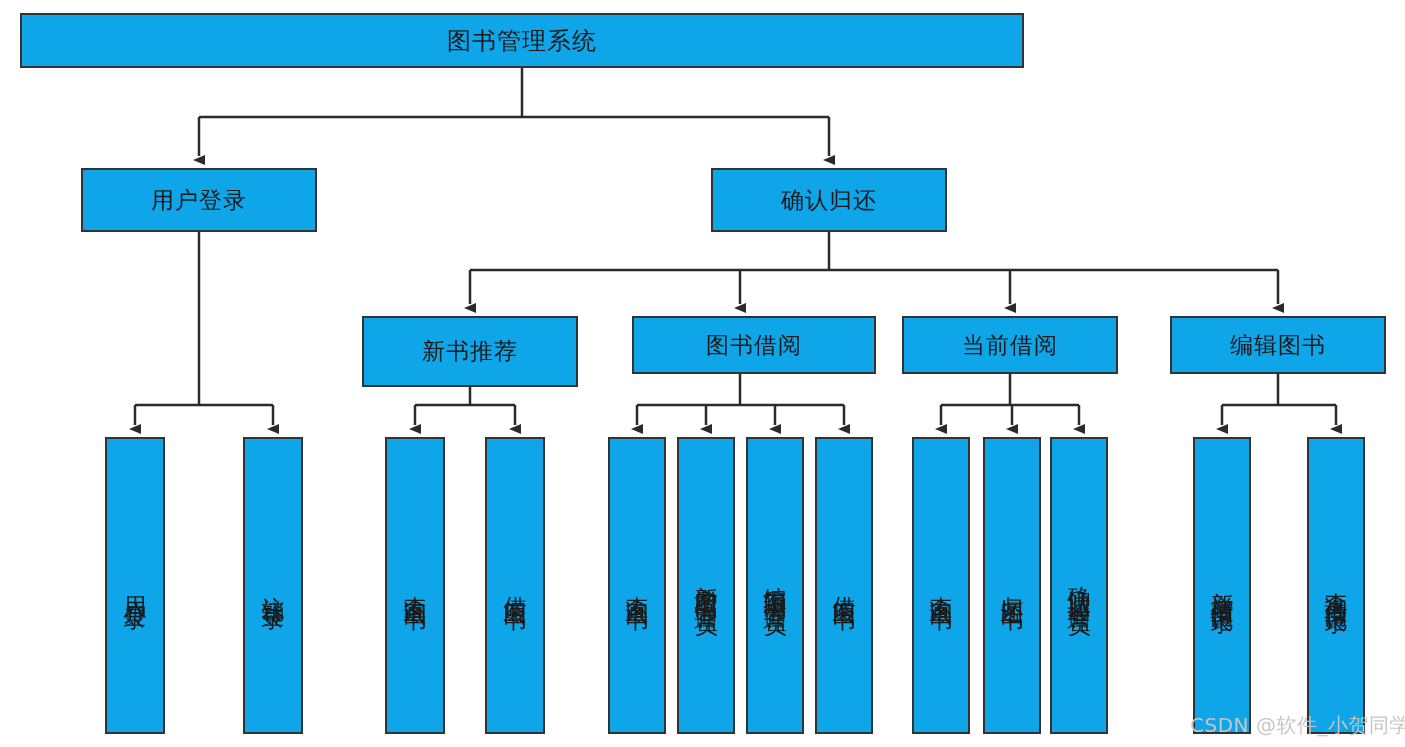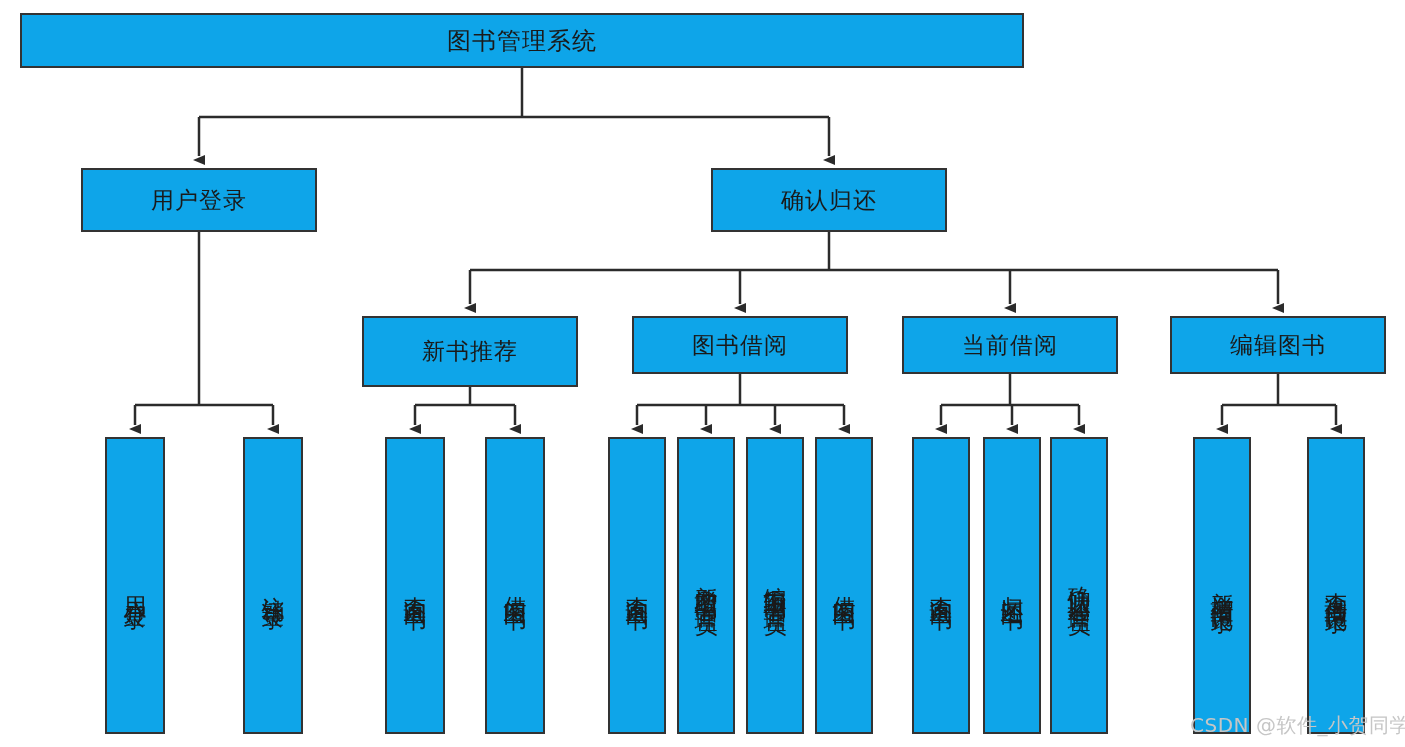--- a/index.html
+++ b/index.html
@@ -97,21 +97,21 @@
 <div class="node h" style="left:81px;top:168px;width:236px;height:64px;">
   <span>用户登录</span>
 </div>
 <div class="node h" style="left:711px;top:168px;width:236px;height:64px;">
   <span>确认归还</span>
 </div>
 
 <div class="node h" style="left:362px;top:316px;width:216px;height:71px;">
   <span>新书推荐</span>
 </div>
-<div class="node h" style="left:632px;top:316px;width:216px;height:58px;">
+<div class="node h" style="left:632px;top:316px;width:244px;height:58px;">
   <span>图书借阅</span>
 </div>
 <div class="node h" style="left:902px;top:316px;width:216px;height:58px;">
   <span>当前借阅</span>
 </div>
 <div class="node h" style="left:1170px;top:316px;width:216px;height:58px;">
   <span>编辑图书</span>
 </div>
 
 <div class="node v" style="left:105px;top:437px;width:60px;height:297px;">

